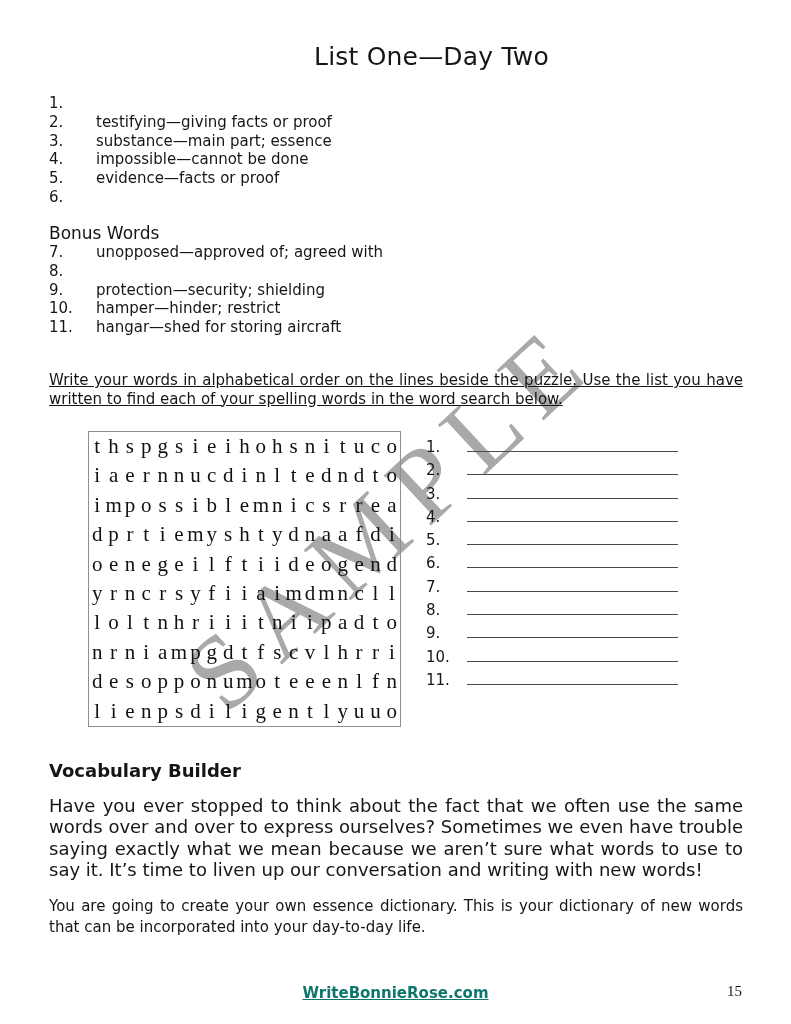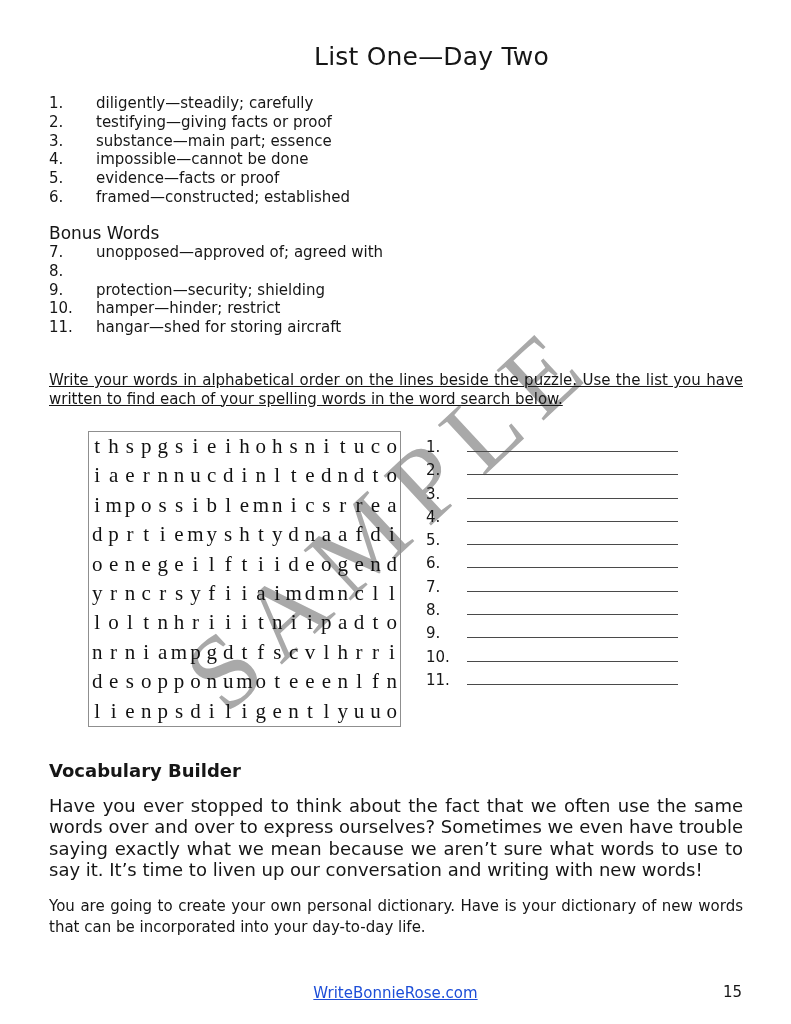--- a/index.html
+++ b/index.html
@@ -73,55 +73,53 @@
     left:49px; top:795px; width:694px;
     font-size:18px; line-height:21.4px; text-align:justify;
   }
   .vocab-para2 {
     left:49px; top:896px; width:694px;
     font-size:15px; line-height:21.4px; text-align:justify;
   }
 
   .footer-link-wrap { top:984px; left:0; width:100%; text-align:center; font-size:15px; }
   .footer-link { text-decoration:underline; cursor:pointer; }
-  .page-num { top:983px; right:49px; font-size:15px; }
+  .page-num { top:983px; right:49px; font-size:15px;font-family:Liberation Serif, serif; }
 </style>
 </head>
 <body>
 
 <div class="page">
 
   <div class="watermark" style="color: rgb(169, 169, 169);">SAMPLE</div>
 
   <div class="layer title">List One—Day Two</div>
 
   <div class="layer word-list" id="main-list">
       <div class="list-row">
         <span class="list-num">1.</span>
-        <span class="list-text">diligently—steadily; carefully</span>
       </div>
       <div class="list-row">
         <span class="list-num">2.</span>
         <span class="list-text">testifying—giving facts or proof</span>
       </div>
       <div class="list-row">
         <span class="list-num">3.</span>
         <span class="list-text">substance—main part; essence</span>
       </div>
       <div class="list-row">
         <span class="list-num">4.</span>
         <span class="list-text">impossible—cannot be done</span>
       </div>
       <div class="list-row">
         <span class="list-num">5.</span>
         <span class="list-text">evidence—facts or proof</span>
       </div>
       <div class="list-row">
         <span class="list-num">6.</span>
-        <span class="list-text">framed—constructed; established</span>
       </div>
     </div>
 
   <div class="layer bonus-heading">Bonus Words</div>
 
   <div class="layer bonus-list" id="bonus-list">
       <div class="list-row">
         <span class="list-num">7.</span>
         <span class="list-text">unopposed—approved of; agreed with</span>
       </div>
@@ -381,21 +379,21 @@
       <div class="answer-row">
         <span class="ans-num">11.</span>
         <span class="ans-line"></span>
       </div>
     </div>
 
   <div class="layer vocab-heading">Vocabulary Builder</div>
 
   <div class="layer vocab-para1">Have you ever stopped to think about the fact that we often use the same words over and over to express ourselves? Sometimes we even have trouble saying exactly what we mean because we aren’t sure what words to use to say it. It’s time to liven up our conversation and writing with new words!</div>
 
-  <div class="layer vocab-para2">You are going to create your own personal dictionary. Have is your dictionary of new words that can be incorporated into your day-to-day life.</div>
+  <div class="layer vocab-para2">You are going to create your own essence dictionary. This is your dictionary of new words that can be incorporated into your day-to-day life.</div>
 
   <div class="layer footer-link-wrap">
-    <span class="footer-link" style="color: #1d4ed8;">WriteBonnieRose.com</span>
+    <span class="footer-link" style="color: #0f766e; font-weight: bold;">WriteBonnieRose.com</span>
   </div>
 
   <div class="layer page-num">15</div>
 
 </div>
 
 </body></html>

